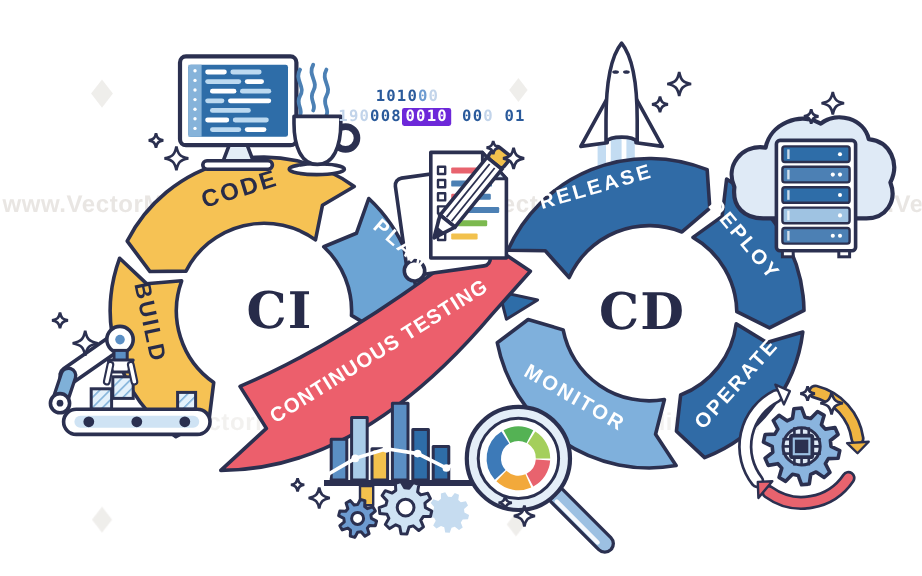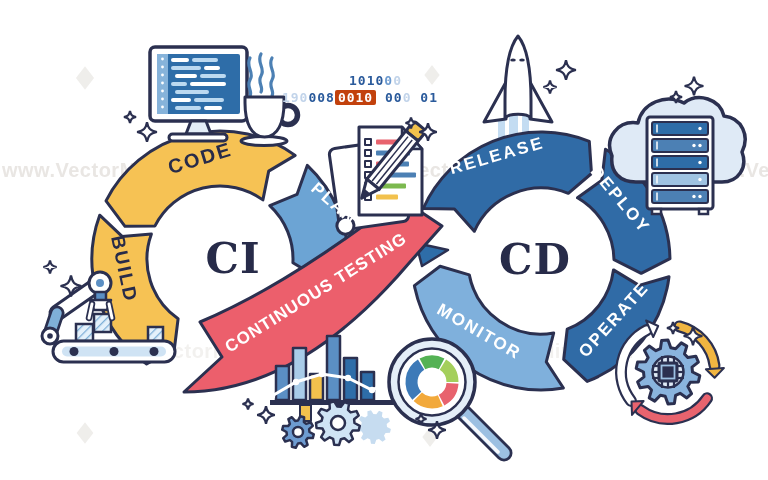--- a/index.html
+++ b/index.html
@@ -22,24 +22,24 @@
   #lbl-deploy{left:565px;top:190px;width:110px;transform:rotate(50deg)}
   #lbl-operate{left:554px;top:310px;width:120px;transform:rotate(-48deg)}
   #lbl-monitor{left:414px;top:322px;width:130px;transform:rotate(30deg)}
   .brand{position:absolute;font-family:"DejaVu Serif",serif;font-weight:bold;
          color:var(--navy);font-size:42px;text-align:center;letter-spacing:1px;line-height:1}
   #lbl-ci{left:183px;top:238px;width:100px}
   #lbl-cd{left:485px;top:239px;width:100px}
   #binary{position:absolute;left:276px;top:72px;width:162px;text-align:right;
           font-family:"DejaVu Sans Mono",monospace;font-weight:bold;font-size:13px;
           line-height:17px;letter-spacing:1px;color:#2a5a9b}
-  #binary .bline:nth-child(1){margin-right:36px}
+  #binary .bline:nth-child(1){margin-right:72px}
   #binary .bline:nth-child(3){margin-right:22px}
   .b-dark{color:#2a5a9b}.b-mid{color:#6d9bd0}.b-light{color:#c2d4ea}
-  .b-box{background:#c2410c;color:#fff;padding:0 3px;border-radius:2px}
+  .b-box{background:#6d28d9;color:#fff;padding:0 3px;border-radius:2px}
 </style>
 </head>
 <body>
 
 <svg id="stage" width="768" height="480" viewBox="0 0 768 480">
   <defs>
     <pattern id="hatch" width="6" height="6" patternUnits="userSpaceOnUse" patternTransform="rotate(45)">
       <rect width="6" height="6" fill="#e4f1fb"></rect>
       <line x1="0" y1="0" x2="0" y2="6" stroke="#7fb0d8" stroke-width="2.6"></line>
     </pattern>

